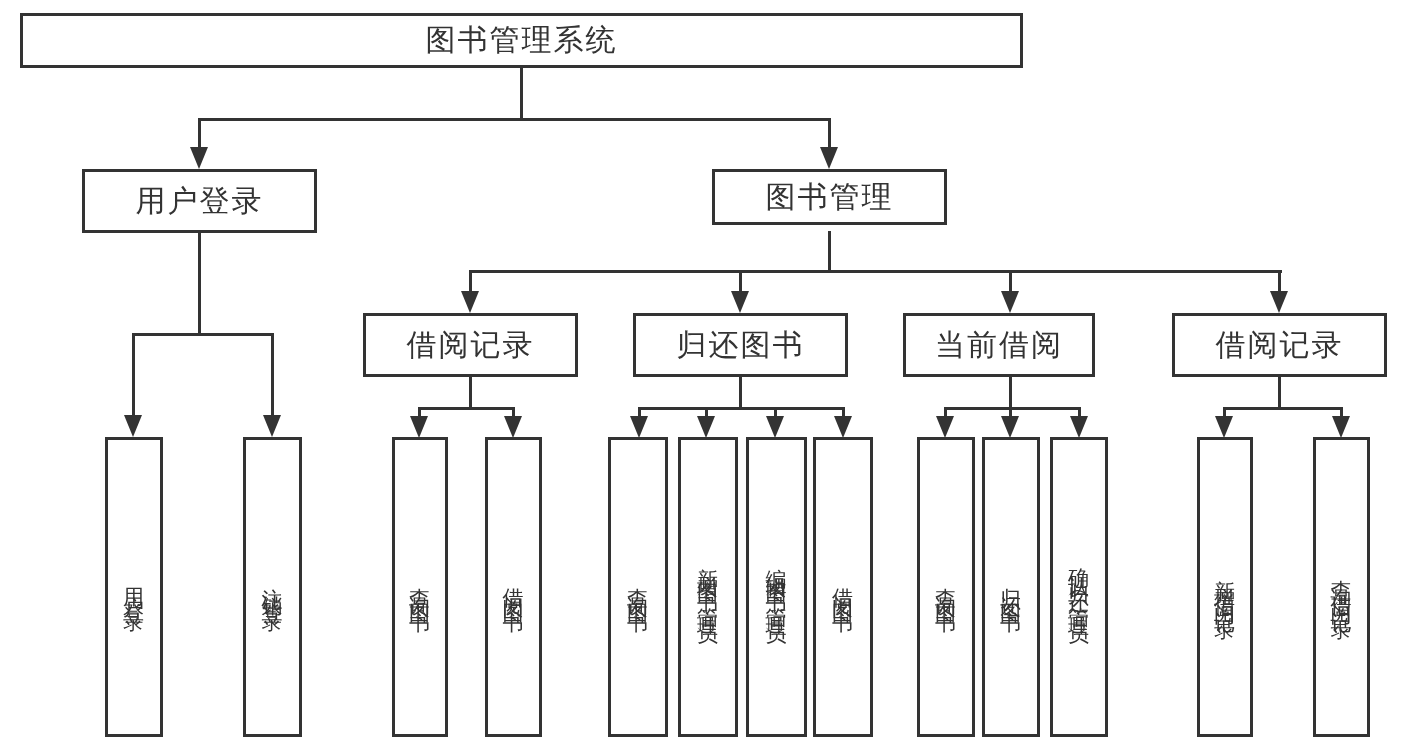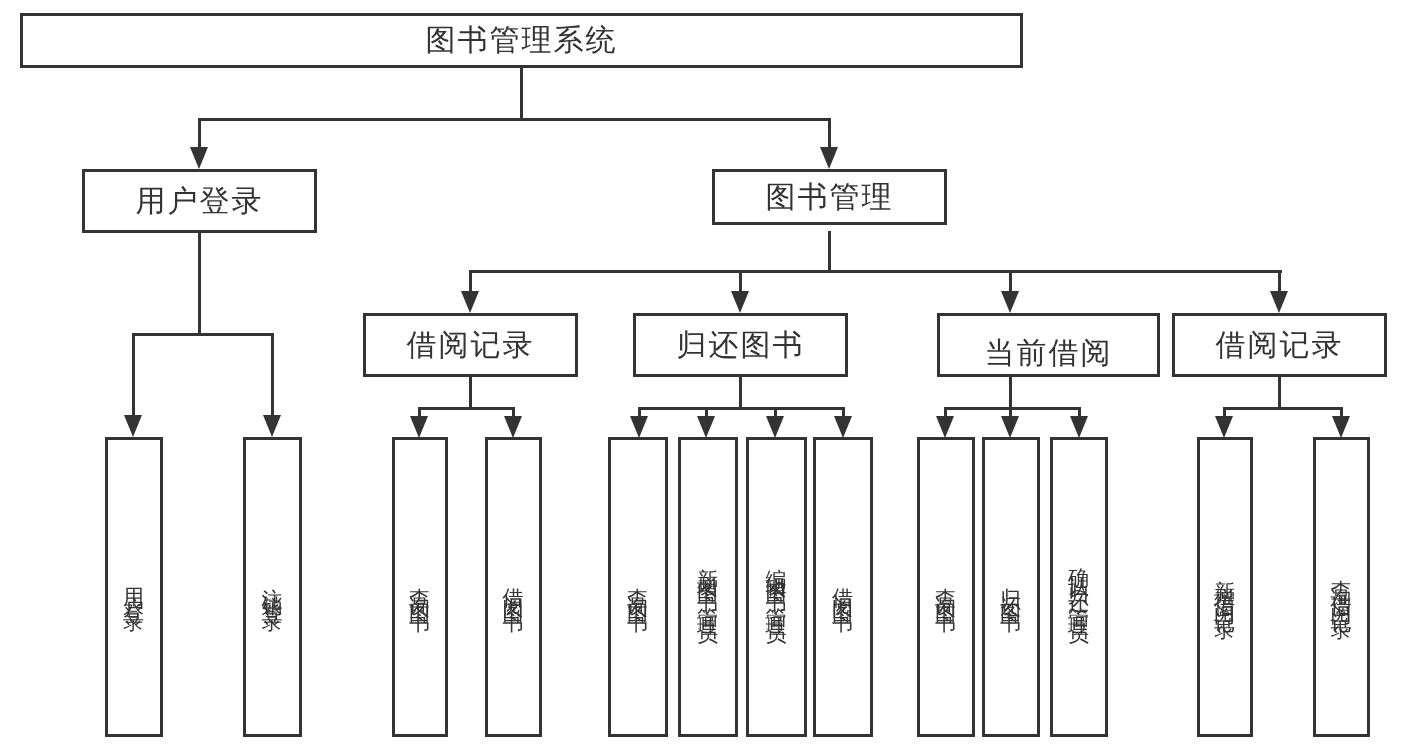--- a/index.html
+++ b/index.html
@@ -64,21 +64,21 @@
   <div class="arrow" style="left:739px;top:270px;height:21px;"></div>
   <div class="arrow" style="left:1009px;top:270px;height:21px;"></div>
   <div class="arrow" style="left:1278px;top:270px;height:21px;"></div>
 
   <div class="node h" style="left:363px;top:313px;width:215px;height:64px;">
     <span>借阅记录</span>
   </div>
   <div class="node h" style="left:633px;top:313px;width:215px;height:64px;">
     <span>归还图书</span>
   </div>
-  <div class="node h" style="left:937px;top:313px;width:223px;height:64px;align-items:flex-end;">
+  <div class="node h" style="left:903px;top:313px;width:192px;height:64px;">
     <span>当前借阅</span>
   </div>
   <div class="node h" style="left:1172px;top:313px;width:215px;height:64px;">
     <span>借阅记录</span>
   </div>
 
   <div class="vline" style="left:469px;top:375px;height:35px;"></div>
   <div class="hline" style="left:419px;top:407px;width:96px;"></div>
   <div class="arrow" style="left:418px;top:407px;height:9px;"></div>
   <div class="arrow" style="left:512px;top:407px;height:9px;"></div>

